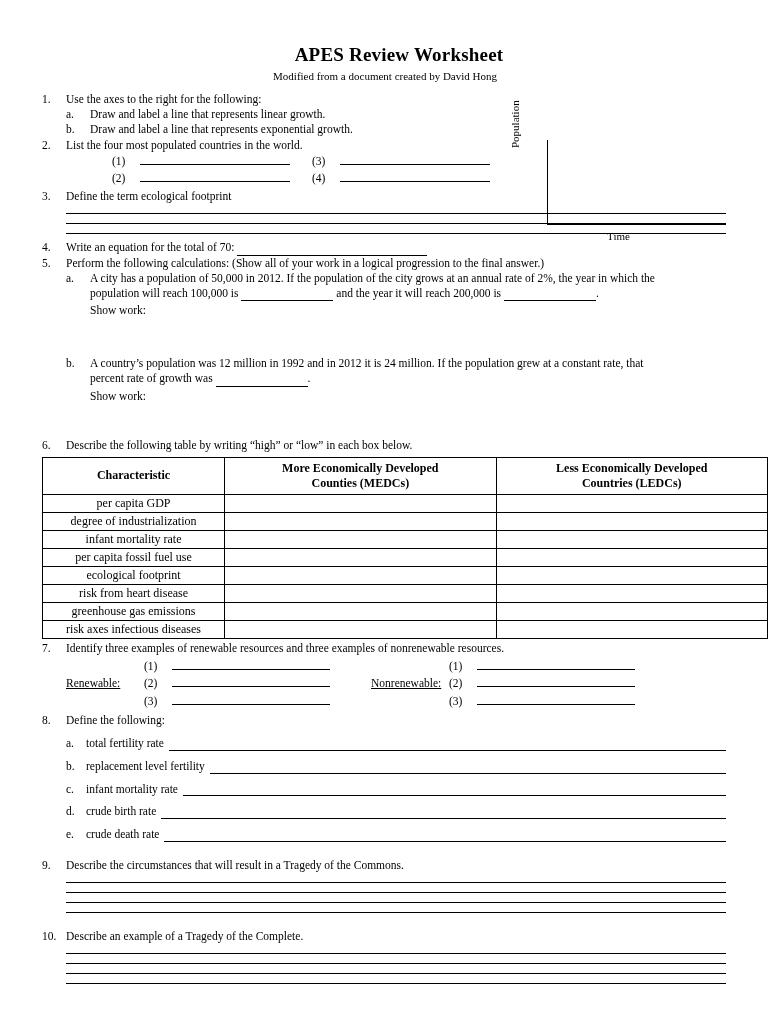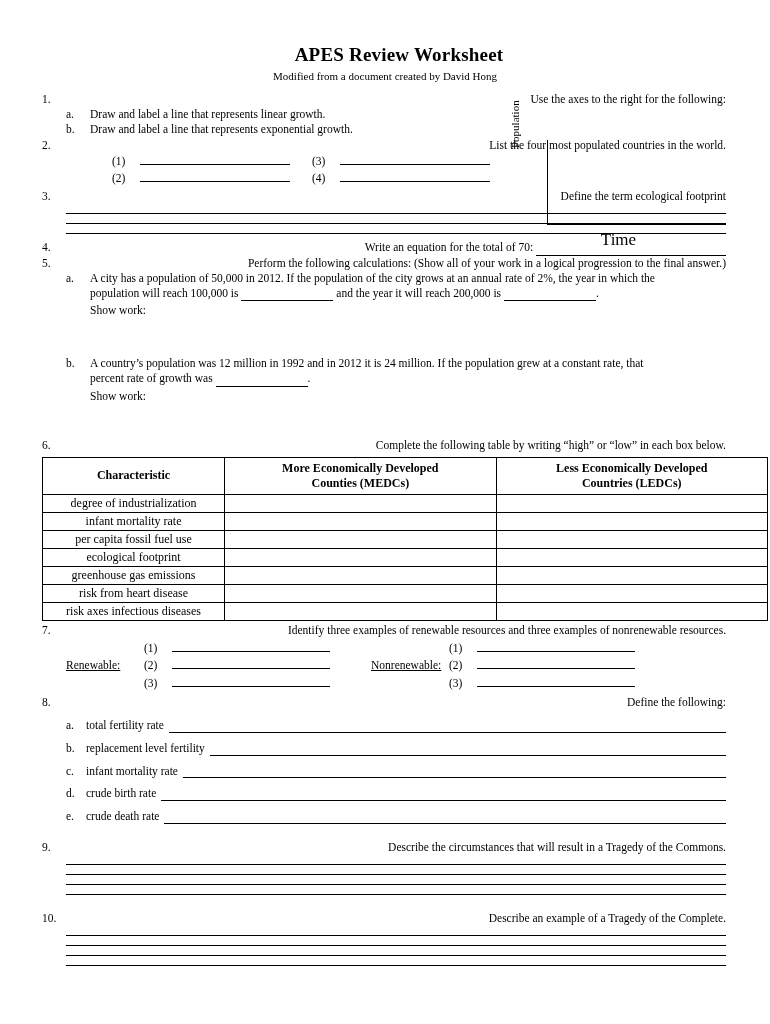--- a/index.html
+++ b/index.html
@@ -45,21 +45,20 @@
     align-items: flex-start;
     line-height: 1.32;
   }
   .q .num {
     width: 24px;
     flex: 0 0 24px;
     text-align: left;
   }
   .q .txt {
     flex: 1 1 auto;
-    text-align: right;
   }
   .sub {
     display: flex;
     align-items: flex-start;
     line-height: 1.32;
     margin-left: 24px;
   }
   .sub .lbl {
     width: 24px;
     flex: 0 0 24px;
@@ -97,21 +96,21 @@
     transform-origin: left top;
     font-size: 11px;
     white-space: nowrap;
   }
   .graph .xlab {
     position: absolute;
     left: 0;
     top: 90px;
     width: 215px;
     text-align: center;
-    font-size: 17px;
+    font-size: 11px;
   }
   
   .blankrow {
     display: flex;
     margin-left: 70px;
     align-items: baseline;
     line-height: 1.5;
   }
   .blankrow .k { width: 28px; }
   .blankrow .ln { width: 150px; border-bottom: 1px solid #000; height: 11px; }
@@ -277,66 +276,71 @@
           <span class="inline-line" style="width:92px;"></span><span>.</span>
         </div>
         <div style="margin-top:2px;"><span class="underline">Show work</span><span>:</span></div>
       </div>
     </div>
 
     <div style="height:34px;"></div>
 
     <div class="q">
       <div class="num">6.</div>
-      <div class="txt">Complete the following table by writing “high” or “low” in each box below.</div>
+      <div class="txt">Describe the following table by writing “high” or “low” in each box below.</div>
     </div>
   </div>
 
   <table class="chart">
     <thead>
       <tr>
         <th>Characteristic</th>
         <th>
           <div>More Economically Developed</div>
           <div>Counties (MEDCs)</div>
         </th>
         <th>
           <div>Less Economically Developed</div>
           <div>Countries (LEDCs)</div>
         </th>
       </tr>
     </thead>
     <tbody>
       <tr>
+        <td class="rowhead">per capita GDP</td>
+        <td class="cell"></td>
+        <td class="cell"></td>
+      </tr>
+      <tr>
         <td class="rowhead">degree of industrialization</td>
         <td class="cell"></td>
         <td class="cell"></td>
       </tr>
       <tr>
         <td class="rowhead">infant mortality rate</td>
         <td class="cell"></td>
         <td class="cell"></td>
       </tr>
       <tr>
         <td class="rowhead">per capita fossil fuel use</td>
         <td class="cell"></td>
         <td class="cell"></td>
       </tr>
       <tr>
         <td class="rowhead">ecological footprint</td>
         <td class="cell"></td>
         <td class="cell"></td>
       </tr>
       <tr>
+        <td class="rowhead">risk from heart disease</td>
+        <td class="cell"></td>
+        <td class="cell"></td>
+      </tr>
+      <tr>
         <td class="rowhead">greenhouse gas emissions</td>
-        <td class="cell"></td>
-        <td class="cell"></td>
-      </tr>
-      <tr>
-        <td class="rowhead">risk from heart disease</td>
         <td class="cell"></td>
         <td class="cell"></td>
       </tr>
       <tr>
         <td class="rowhead">risk axes infectious diseases</td>
         <td class="cell"></td>
         <td class="cell"></td>
       </tr>
     </tbody>
   </table>

